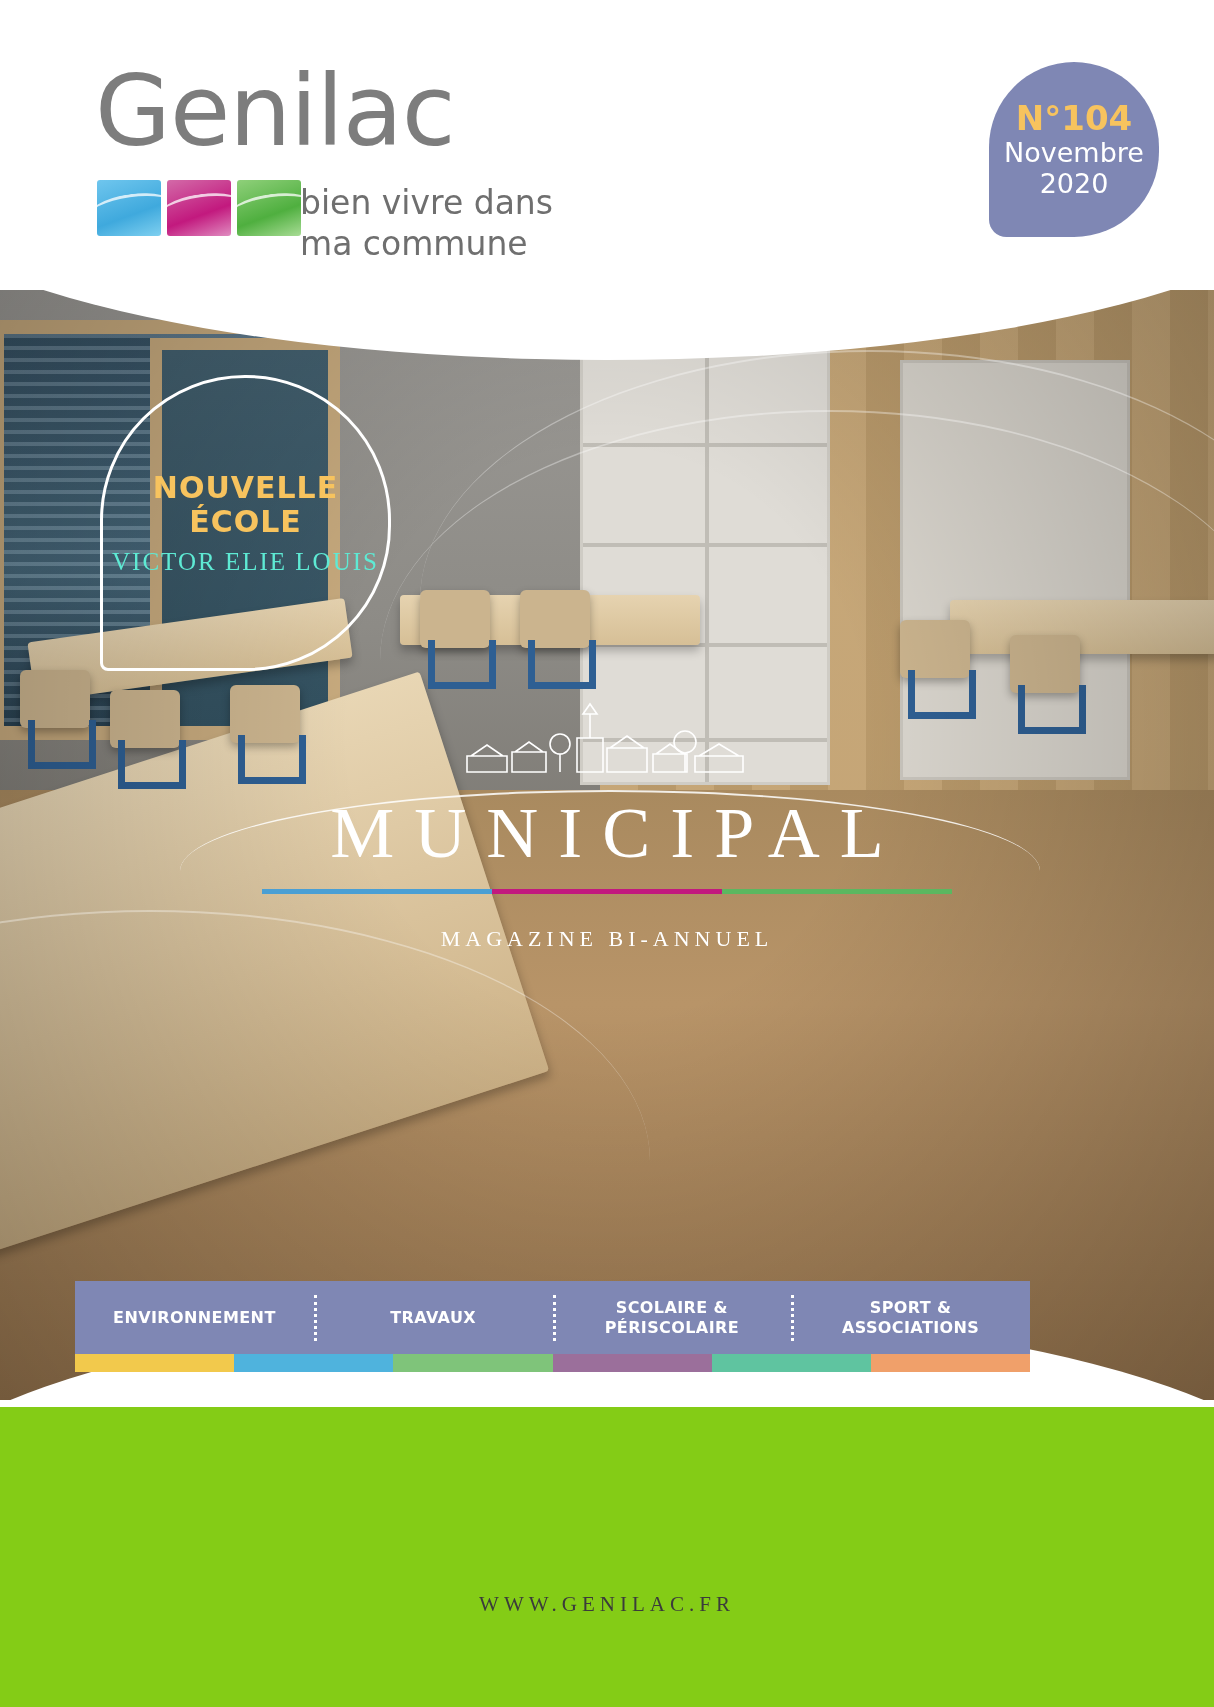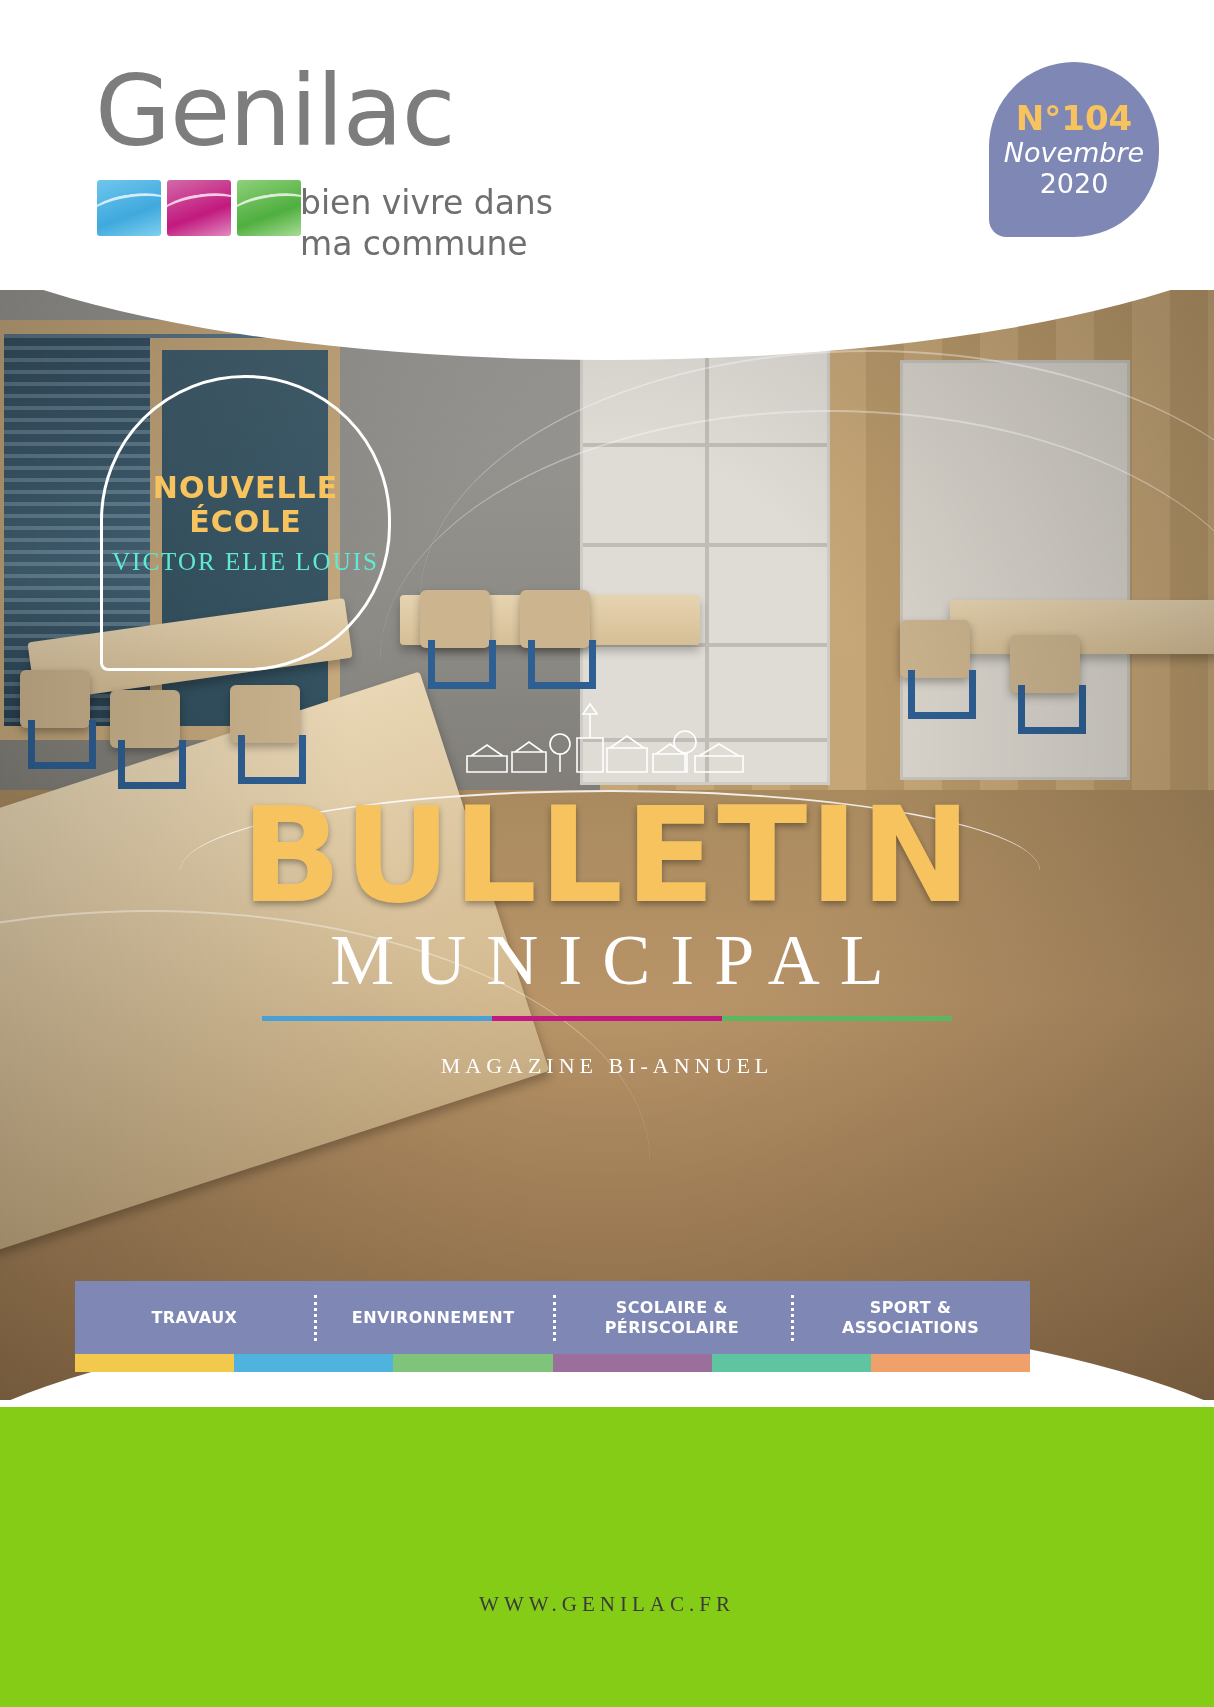--- a/index.html
+++ b/index.html
@@ -94,21 +94,20 @@
     font-family: "DejaVu Sans", sans-serif;
     font-weight: bold;
     font-size: 34px;
     color: #f7c35e;
     line-height: 1.1;
   }
   .issue-month {
     font-size: 27px;
     line-height: 1.15;
     font-family: "DejaVu Sans", sans-serif;
-    font-style: italic;
   }
   .issue-year {
     font-size: 27px;
     line-height: 1.15;
     font-family: "DejaVu Sans", sans-serif;
   }
 
   
   .cover {
     position: absolute;
@@ -480,38 +479,37 @@
         <path d="M126 14 l7 -10 l7 10 z"></path>
         <path d="M150 72 h40 v-24 h-40 z M153 48 l17 -12 l17 12"></path>
         <path d="M196 72 h34 v-18 h-34 z M199 54 l14 -10 l14 10"></path>
         <path d="M238 72 h48 v-16 h-48 z M242 56 l20 -12 l20 12"></path>
         <circle cx="103" cy="44" r="10"></circle>
         <path d="M103 54 v18"></path>
         <circle cx="228" cy="42" r="11"></circle>
         <path d="M228 53 v19"></path>
       </g>
     </svg>
-    <div class="bulletin">BULLETIN</div>
     <div class="municipal">MUNICIPAL</div>
     <div class="rule">
       <span class="b"></span>
       <span class="p"></span>
       <span class="g"></span>
     </div>
     <div class="subtitle">MAGAZINE BI-ANNUEL</div>
   </div>
 
 </div>
 
 <div class="catbar">
   <div class="cat">
+    <span>ENVIRONNEMENT</span>
+  </div>
+  <div class="cat">
     <span>TRAVAUX</span>
-  </div>
-  <div class="cat">
-    <span>ENVIRONNEMENT</span>
   </div>
   <div class="cat">
     <span>
       <span>SCOLAIRE &amp;</span><br>
       <span>PÉRISCOLAIRE</span>
     </span>
   </div>
   <div class="cat">
     <span>
       <span>SPORT &amp;</span><br>

